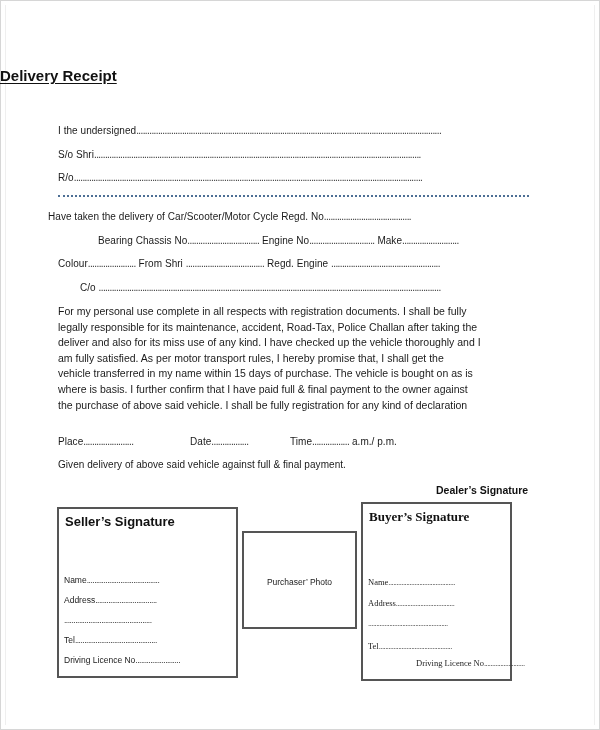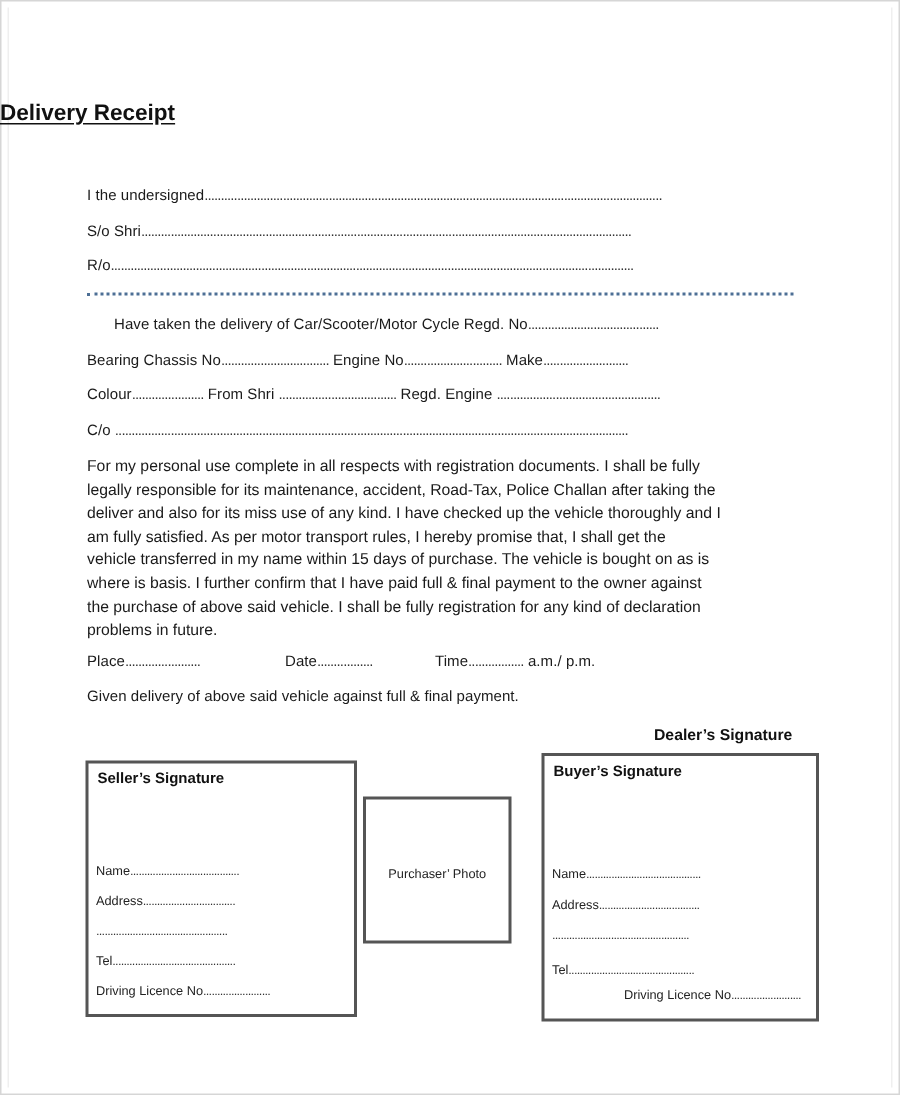--- a/index.html
+++ b/index.html
@@ -38,21 +38,21 @@
     }
     .para span { display: block; white-space: nowrap; }
     .dealer {
       position: absolute; left: 436px; top: 484px;
       font-size: 10.5px; font-weight: bold; color: #111; white-space: nowrap;
     }
     .box {
       position: absolute; border: 2px solid #555; box-sizing: border-box; background: #fff;
     }
     .box-title {
-      position: absolute; left: 6px; top: 5px; font-size: 10px; font-weight: bold; color: #111;
+      position: absolute; left: 6px; top: 5px; font-size: 13px; font-weight: bold; color: #111;
       white-space: nowrap;
     }
     .field {
       position: absolute; left: 5px; font-size: 8.5px; color: #222; white-space: nowrap;
     }
     .field .dots { letter-spacing: -0.5px; }
     .photo-label {
       position: absolute; left: 0; right: 0; top: 44px; text-align: center; font-size: 8.5px; color: #222;
     }
   </style>
@@ -68,49 +68,48 @@
   <span>I the undersigned</span><span class="dots">............................................................................................................................................</span>
 </div>
 <div class="line" style="top:149px;">
   <span>S/o Shri</span><span class="dots">......................................................................................................................................................</span>
 </div>
 <div class="line" style="top:172px;">
   <span>R/o</span><span class="dots">................................................................................................................................................................</span>
 </div>
 <div class="blue-dots"></div>
 
-<div class="line" style="top:211px; left:76px;">
+<div class="line" style="top:211px; left:48px;">
   <span>Have taken the delivery of Car/Scooter/Motor Cycle Regd. No</span><span class="dots">........................................</span>
 </div>
 
-<div class="line" style="top:235px;">
+<div class="line" style="top:235px;margin-left:40px;">
   <span>Bearing Chassis No</span><span class="dots">.................................</span>
   <span>Engine No</span><span class="dots">..............................</span>
   <span>Make</span><span class="dots">..........................</span>
 </div>
 
 <div class="line" style="top:258px;">
   <span>Colour</span><span class="dots">......................</span>
   <span>From Shri</span> <span class="dots">....................................</span>
   <span>Regd. Engine</span> <span class="dots">..................................................</span>
 </div>
 
-<div class="line" style="top:282px;">
+<div class="line" style="top:282px;margin-left:22px;">
   <span>C/o</span> <span class="dots">.............................................................................................................................................................</span>
 </div>
 
 <div class="para">
   <span>For my personal use complete in all respects with registration documents.  I shall be fully</span>
   <span>legally responsible for its maintenance, accident, Road-Tax, Police Challan after taking the</span>
   <span>deliver and also for its miss use of any kind.  I have checked up the vehicle thoroughly and I</span>
   <span>am fully satisfied.  As per motor transport rules, I hereby promise that, I shall get the</span>
   <span>vehicle transferred in my name within 15 days of purchase.  The vehicle is bought on as is</span>
   <span>where is basis.  I further confirm that I have paid full &amp; final payment to the owner against</span>
   <span>the purchase of above said vehicle.  I shall be fully registration for any kind of declaration</span>
-  <span>problems in future.</span>
 </div>
 
 <div class="line" style="top:436px;">
   <span>Place</span><span class="dots">.......................</span>
 </div>
 <div class="line" style="top:436px; left:190px;">
   <span>Date</span><span class="dots">.................</span>
 </div>
 <div class="line" style="top:436px; left:290px;">
   <span>Time</span><span class="dots">.................</span>
@@ -133,25 +132,25 @@
     <span class="dots">...............................................</span>
   </div>
   <div class="field" style="top:126px;">
     <span>Tel</span><span class="dots">............................................</span>
   </div>
   <div class="field" style="top:146px;">
     <span>Driving Licence No</span><span class="dots">........................</span>
   </div>
 </div>
 
-<div class="box" style="left:242px; top:531px; width:99px; height:98px;">
+<div class="box" style="left:242px; top:531px; width:115px; height:98px;">
   <div class="photo-label">Purchaser’ Photo</div>
 </div>
 
-<div class="box" style="left:361px; top:502px; width:185px; height:179px;">
+<div class="box" style="left:361px; top:502px; width:151px; height:179px;font-family:Liberation Serif, serif;">
   <div class="box-title">Buyer’s Signature</div>
   <div class="field" style="top:73px;">
     <span>Name</span><span class="dots">.........................................</span>
   </div>
   <div class="field" style="top:94px;">
     <span>Address</span><span class="dots">....................................</span>
   </div>
   <div class="field" style="top:114px;">
     <span class="dots">.................................................</span>
   </div>

